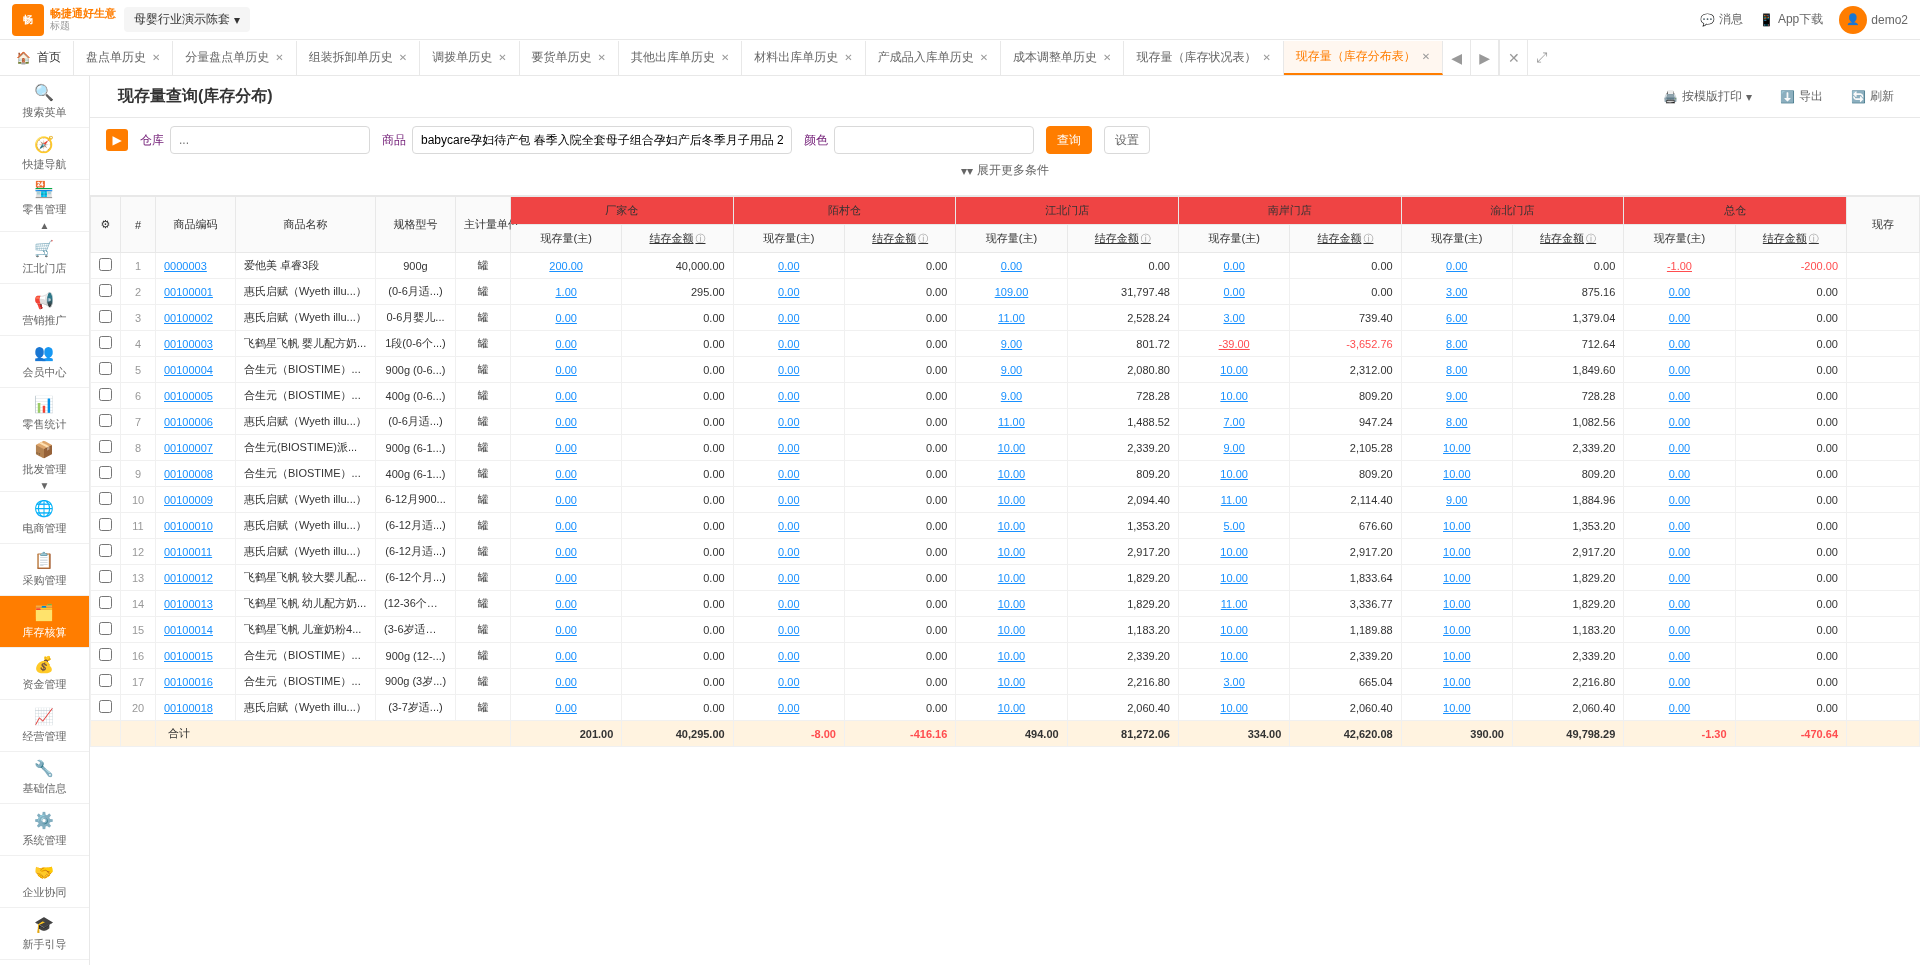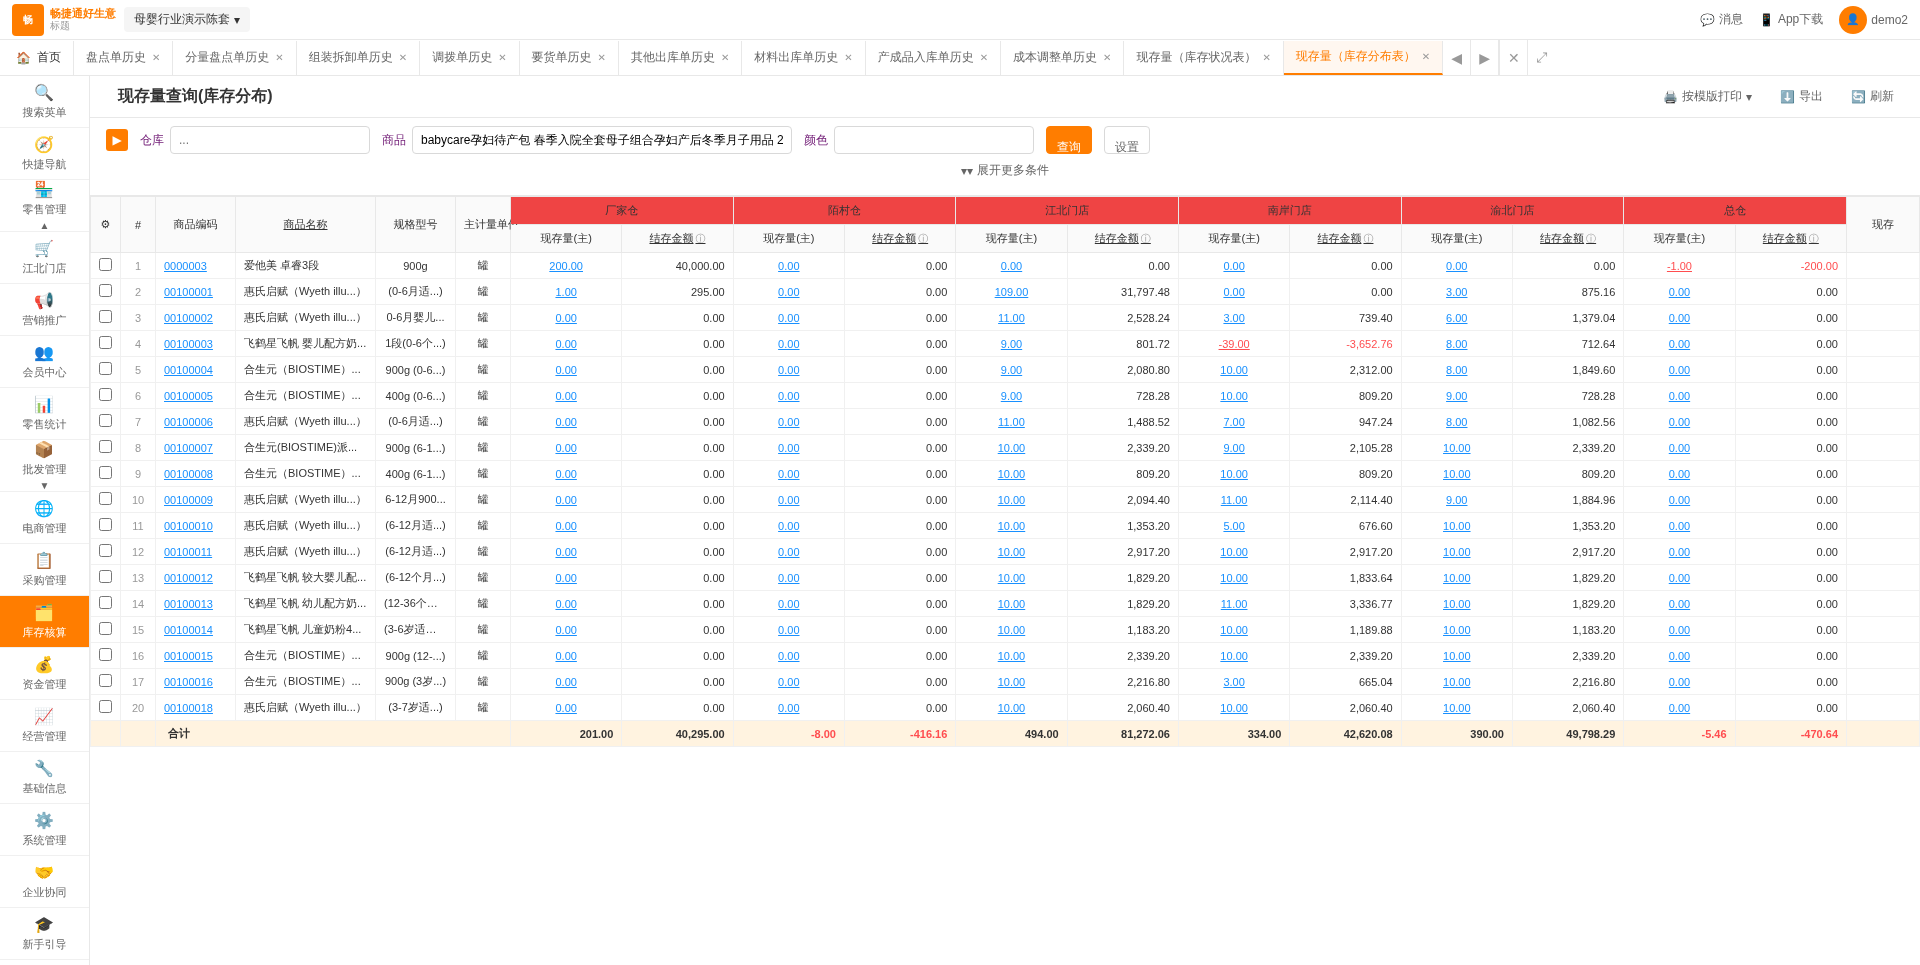--- a/index.html
+++ b/index.html
@@ -46,21 +46,21 @@
     .btn-action { display: flex; align-items: center; gap: 4px; padding: 4px 10px; border: none; background: none; cursor: pointer; font-size: 12px; color: #666; }
 
     
     .filter-bar { background: #fff; padding: 8px 16px; border-bottom: 1px solid #e8e8e8; }
     .filter-row { display: flex; align-items: center; gap: 12px; flex-wrap: wrap; }
     .filter-item { display: flex; align-items: center; gap: 6px; }
     .filter-label { font-size: 12px; color: #701a75; white-space: nowrap; }
     .filter-input { border: 1px solid #d9d9d9; border-radius: 4px; padding: 4px 8px; font-size: 12px; height: 28px; }
     .filter-input-wide { width: 380px; }
     .filter-input-medium { width: 200px; }
-    .filter-btn { padding: 12px 10px; border: 1px solid #d9d9d9; border-radius: 4px; font-size: 12px; cursor: pointer; height: 28px; background: #fff; }
+    .filter-btn { padding: 4px 10px; border: 1px solid #d9d9d9; border-radius: 4px; font-size: 12px; cursor: pointer; height: 28px; background: #fff; }
     .filter-btn-orange { background: #ff7d00; color: #fff; border-color: #ff7d00; }
     .expand-btn { display: flex; align-items: center; gap: 4px; color: #666; font-size: 12px; cursor: pointer; padding: 4px 8px; }
     .settings-btn { background: #fff; border: 1px solid #d9d9d9; color: #666; }
     .expand-row { display: flex; justify-content: center; padding: 4px; }
 
     
     .table-container { flex: 1; overflow: auto; background: #fff; margin: 0; }
     table { width: 100%; border-collapse: collapse; font-size: 12px; table-layout: fixed; }
     thead tr { background: #fafafa; }
     thead th { border: 1px solid #e8e8e8; padding: 6px 8px; text-align: center; font-weight: 500; color: #333; white-space: nowrap; font-size: 11px; position: sticky; top: 0; background: #fafafa; z-index: 2; }
@@ -69,21 +69,21 @@
     tbody tr.total-row { background: #fff3e0; font-weight: bold; }
     tbody td { border: 1px solid #f0f0f0; padding: 5px 8px; text-align: center; white-space: nowrap; overflow: hidden; text-overflow: ellipsis; font-size: 11px; }
     .td-left { text-align: left; }
     .td-num { text-align: right; }
     .td-link { color: #1890ff; text-decoration: underline; cursor: pointer; }
     .td-red { color: #ff4d4f; }
     .td-index { color: #999; }
     .col-settings { width: 30px; }
     .col-idx { width: 35px; }
     .col-code { width: 80px; }
-    .col-name { width: 140px; text-decoration: underline; }
+    .col-name { width: 140px; }
     .col-spec { width: 80px; }
     .col-unit { width: 55px; }
     .col-stock { width: 73px; }
     .col-amount { width: 75px; text-decoration: underline; }
 
     
     .table-container::-webkit-scrollbar { width: 6px; height: 6px; }
     .table-container::-webkit-scrollbar-thumb { background: #ccc; border-radius: 3px; }
 
     
@@ -716,32 +716,32 @@
       <td class="td-num ">2,060.40</td>
       <td class="td-link">10.00</td>
       <td class="td-num">2,060.40</td>
       <td class="td-link ">0.00</td>
       <td class="td-num ">0.00</td>
       <td></td>
     </tr>
             <tr class="total-row">
     <td></td>
     <td></td>
-    <td colspan="4" class="td-left" style="font-weight:bold;padding-left:12px">合计</td>
+    <td colspan="4" class="td-left" style="font-weight:normal;padding-left:12px">合计</td>
     <td class="td-num">201.00</td>
     <td class="td-num">40,295.00</td>
     <td class="td-num td-red">-8.00</td>
     <td class="td-num td-red">-416.16</td>
     <td class="td-num">494.00</td>
     <td class="td-num">81,272.06</td>
     <td class="td-num">334.00</td>
     <td class="td-num">42,620.08</td>
     <td class="td-num">390.00</td>
     <td class="td-num">49,798.29</td>
-    <td class="td-num td-red">-5.46</td>
+    <td class="td-num td-red">-1.30</td>
     <td class="td-num td-red">-470.64</td>
     <td></td>
   </tr>
           </tbody>
       </table>
     </div>
   </div>
 </div>
 
 </body></html>

